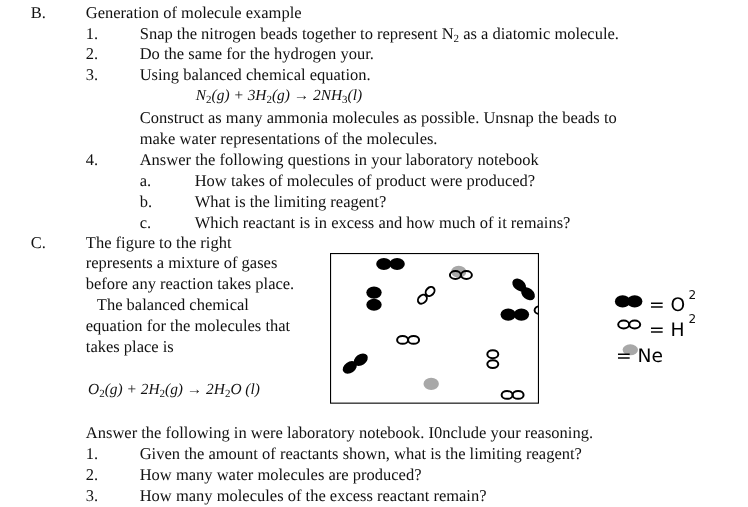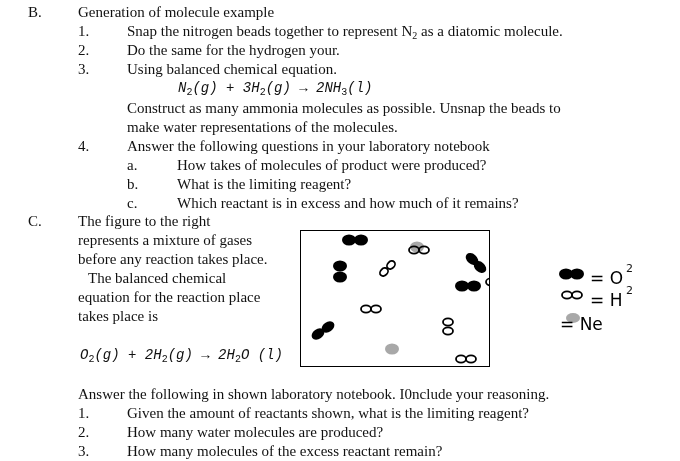--- a/index.html
+++ b/index.html
@@ -2,21 +2,21 @@
 <html><head>
   <meta charset="utf-8">
   <style>
     html, body { margin: 0; padding: 0; background: #ffffff; }
     body {
       width: 680px; height: 461px; position: relative; overflow: hidden;
       font-family: "Liberation Serif", "DejaVu Serif", serif;
       font-size: 15px; color: #111;
     }
     .t { position: absolute; white-space: nowrap; line-height: 18px; }
-    .math { font-family: Liberation Mono, monospace; font-style: italic; font-size: 14px; }
+    .math { font-family: Liberation Serif, serif; font-style: italic; font-size: 14px; }
     .math .up { font-style: normal; }
     sub { font-size: 10px; vertical-align: -3px; line-height: 0; }
     .box {
       position: absolute; left: 300px; top: 230px; width: 190px; height: 137px;
       border: 1.5px solid #000; box-sizing: border-box;
     }
     .mol { position: absolute; }
     .legend-txt {
       position: absolute; font-family: "DejaVu Sans", "Liberation Sans", sans-serif;
       font-size: 17px; color: #000; white-space: nowrap; line-height: 17px;
@@ -56,21 +56,21 @@
   <span class="t" style="left:127px;top:194px">c.</span>
   <span class="t" style="left:177px;top:194px">Which reactant is in excess and how much of it remains?</span>
 </div>
 
 <div>
   <span class="t" style="left:28px;top:212px">C.</span>
   <span class="t" style="left:78px;top:212px">The figure to the right</span>
   <span class="t" style="left:78px;top:231px">represents a mixture of gases</span>
   <span class="t" style="left:78px;top:250px">before any reaction takes place.</span>
   <span class="t" style="left:88px;top:269px">The balanced chemical</span>
-  <span class="t" style="left:78px;top:288px">equation for the reaction place</span>
+  <span class="t" style="left:78px;top:288px">equation for the molecules that</span>
   <span class="t" style="left:78px;top:307px">takes place is</span>
 
   <span class="t math" style="left:80px;top:346px"><span>O</span><sub class="up">2</sub><span>(g) + 2H</span><sub class="up">2</sub><span>(g) → 2H</span><sub class="up">2</sub><span>O (l)</span></span>
 
   <div class="box"></div>
   <svg class="mol" style="left:300px;top:230px" width="190" height="138" viewBox="0 0 190 138">
 
     <g fill="#000">
       <ellipse cx="49" cy="10" rx="7" ry="5.5"></ellipse>
         <ellipse cx="61" cy="10" rx="7" ry="5.5"></ellipse>
@@ -140,21 +140,21 @@
       </g>
       <ellipse cx="16" cy="50" rx="7" ry="5" fill="#a8a8a8"></ellipse>
     </svg>
     <span class="legend-txt" style="left:590px;top:270px">= O</span>
     <span class="legend-sub" style="left:626px;top:262px">2</span>
     <span class="legend-txt" style="left:590px;top:292px">= H</span>
     <span class="legend-sub" style="left:626px;top:284px">2</span>
     <span class="legend-txt" style="left:560px;top:316px">= Ne</span>
   </div>
 
-  <span class="t" style="left:78px;top:385px">Answer the following in shown laboratory notebook. I0nclude your reasoning.</span>
+  <span class="t" style="left:78px;top:385px">Answer the following in were laboratory notebook. I0nclude your reasoning.</span>
 
   <span class="t" style="left:78px;top:404px">1.</span>
   <span class="t" style="left:127px;top:404px">Given the amount of reactants shown, what is the limiting reagent?</span>
 
   <span class="t" style="left:78px;top:423px">2.</span>
   <span class="t" style="left:127px;top:423px">How many water molecules are produced?</span>
 
   <span class="t" style="left:78px;top:442px">3.</span>
   <span class="t" style="left:127px;top:442px">How many molecules of the excess reactant remain?</span>
 </div>

